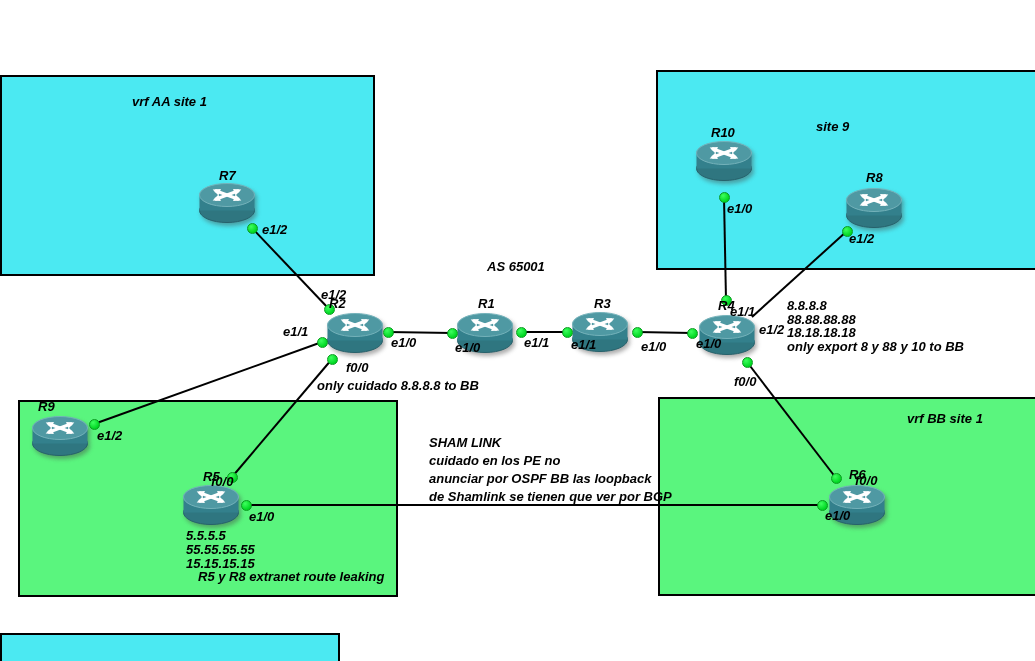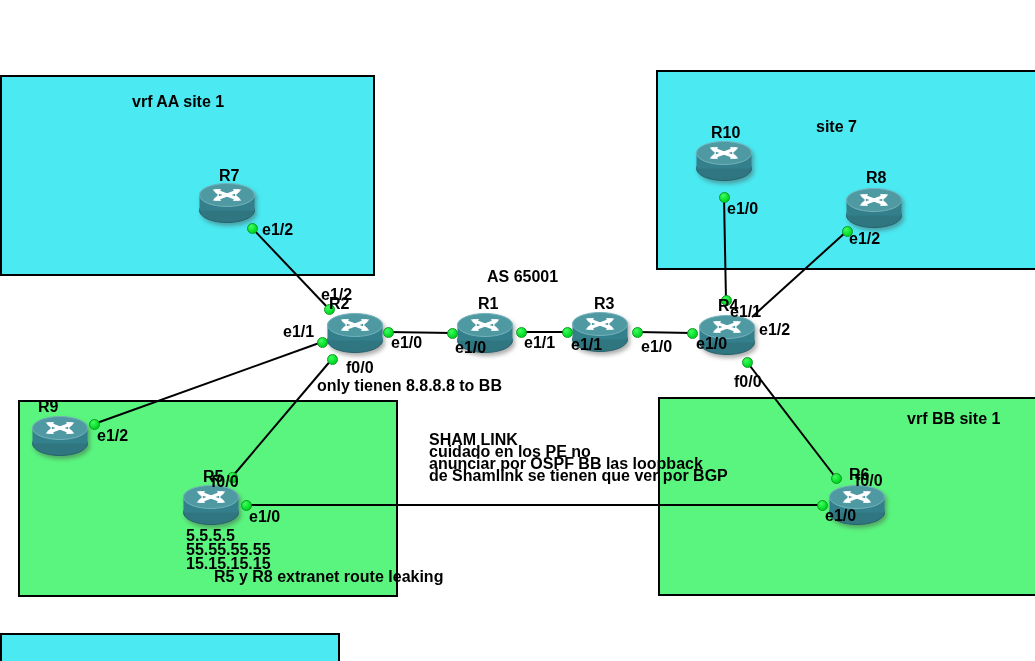--- a/index.html
+++ b/index.html
@@ -10,41 +10,41 @@
   .box{position:absolute;border:2px solid #000;box-sizing:border-box;z-index:1;}
   #linklayer{position:absolute;left:0;top:0;z-index:2;}
   .router{position:absolute;width:58px;height:42px;z-index:3;}
   .router svg{filter:drop-shadow(2px 3px 2px rgba(70,70,70,.45));}
   .dot{
     position:absolute;width:11px;height:11px;border-radius:50%;z-index:4;
     background:radial-gradient(circle at 35% 30%,#3dff5e,#00d722 70%);
     border:1px solid #0a9b20;box-sizing:border-box;
   }
   .lbl{
-    position:absolute;font-weight:bold;font-size:16px;line-height:13px;
-    color:#000;white-space:pre;z-index:5;
+    position:absolute;font-weight:bold;font-size:13px;line-height:13px;
+    color:#000;white-space:pre;z-index:5;font-style:italic;
   }
 </style>
 </head>
 <body>
 
 <svg width="0" height="0" style="position:absolute">
   <defs>
     <marker id="arrw" markerWidth="9" markerHeight="9" refX="5.5" refY="4" orient="auto-start-reverse" markerUnits="userSpaceOnUse">
       <path d="M0.5,0.5 L8,4 L0.5,7.5 Z" fill="#ffffff"></path>
     </marker>
   </defs>
 </svg>
 
 <div id="canvas">
-  <div class="lbl" style="left:487px;top:270px;">AS 65001</div>
+  <div class="lbl" style="left:487px;top:260px;">AS 65001</div>
 <div class="box" style="left: 0px; top: 75px; width: 375px; height: 201px; background: rgb(75, 233, 242);"></div>
     <div class="lbl" style="left: 132px; top: 95px;">vrf AA site 1</div>
     <div class="box" style="left: 656px; top: 70px; width: 382px; height: 200px; background: rgb(75, 233, 242);"></div>
-    <div class="lbl" style="left: 816px; top: 120px;">site 7</div>
+    <div class="lbl" style="left: 816px; top: 120px;">site 9</div>
     <div class="box" style="left: 18px; top: 400px; width: 380px; height: 197px; background: rgb(90, 245, 126);"></div>
     <div class="box" style="left: 658px; top: 397px; width: 380px; height: 199px; background: rgb(90, 245, 126);"></div>
     <div class="lbl" style="left: 907px; top: 412px;">vrf BB site 1</div>
     <div class="box" style="left: 0px; top: 633px; width: 340px; height: 32px; background: rgb(75, 233, 242);"></div>
     <svg id="linklayer" width="1035" height="661">
       <line x1="252" y1="228" x2="329" y2="309" stroke="#000000" stroke-width="2"></line>
       <line x1="388" y1="332" x2="452" y2="333" stroke="#000000" stroke-width="2"></line>
       <line x1="521" y1="332" x2="567" y2="332" stroke="#000000" stroke-width="2"></line>
       <line x1="637" y1="332" x2="692" y2="333" stroke="#000000" stroke-width="2"></line>
       <line x1="322" y1="342" x2="94" y2="424" stroke="#000000" stroke-width="2"></line>
@@ -186,22 +186,26 @@
     <div class="lbl" style="left: 730px; top: 305px;">e1/1</div>
     <div class="lbl" style="left: 759px; top: 323px;">e1/2</div>
     <div class="lbl" style="left: 734px; top: 375px;">f0/0</div>
     <div class="lbl" style="left: 727px; top: 202px;">e1/0</div>
     <div class="lbl" style="left: 849px; top: 232px;">e1/2</div>
     <div class="lbl" style="left: 97px; top: 429px;">e1/2</div>
     <div class="lbl" style="left: 211px; top: 475px;">f0/0</div>
     <div class="lbl" style="left: 249px; top: 510px;">e1/0</div>
     <div class="lbl" style="left: 855px; top: 474px;">f0/0</div>
     <div class="lbl" style="left: 825px; top: 509px;">e1/0</div>
-    <div class="lbl" style="left: 317px; top: 379px; line-height: 13px;">only tienen 8.8.8.8 to BB</div>
+    <div class="lbl" style="left: 317px; top: 379px; line-height: 13px;">only cuidado 8.8.8.8 to BB</div>
+    <div class="lbl" style="left: 787px; top: 299px; line-height: 13.5px;">8.8.8.8
+88.88.88.88
+18.18.18.18
+only export 8 y 88 y 10 to BB</div>
     <div class="lbl" style="left: 186px; top: 529px; line-height: 14px;">5.5.5.5
 55.55.55.55
 15.15.15.15</div>
-    <div class="lbl" style="left: 214px; top: 570px; line-height: 13px;">R5 y R8 extranet route leaking</div>
-    <div class="lbl" style="left: 429px; top: 434px; line-height: 12px;">SHAM LINK
+    <div class="lbl" style="left: 198px; top: 570px; line-height: 13px;">R5 y R8 extranet route leaking</div>
+    <div class="lbl" style="left: 429px; top: 434px; line-height: 18px;">SHAM LINK
 cuidado en los PE no
 anunciar por OSPF BB las loopback
 de Shamlink se tienen que ver por BGP</div>
   </div>
 
 </body></html>

